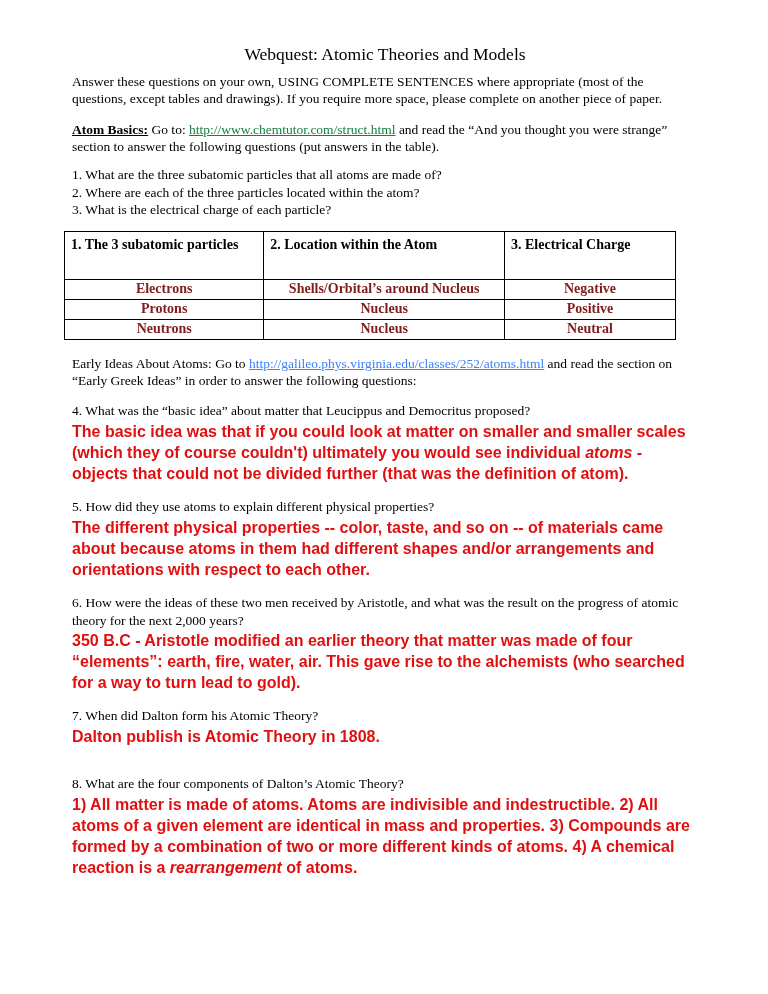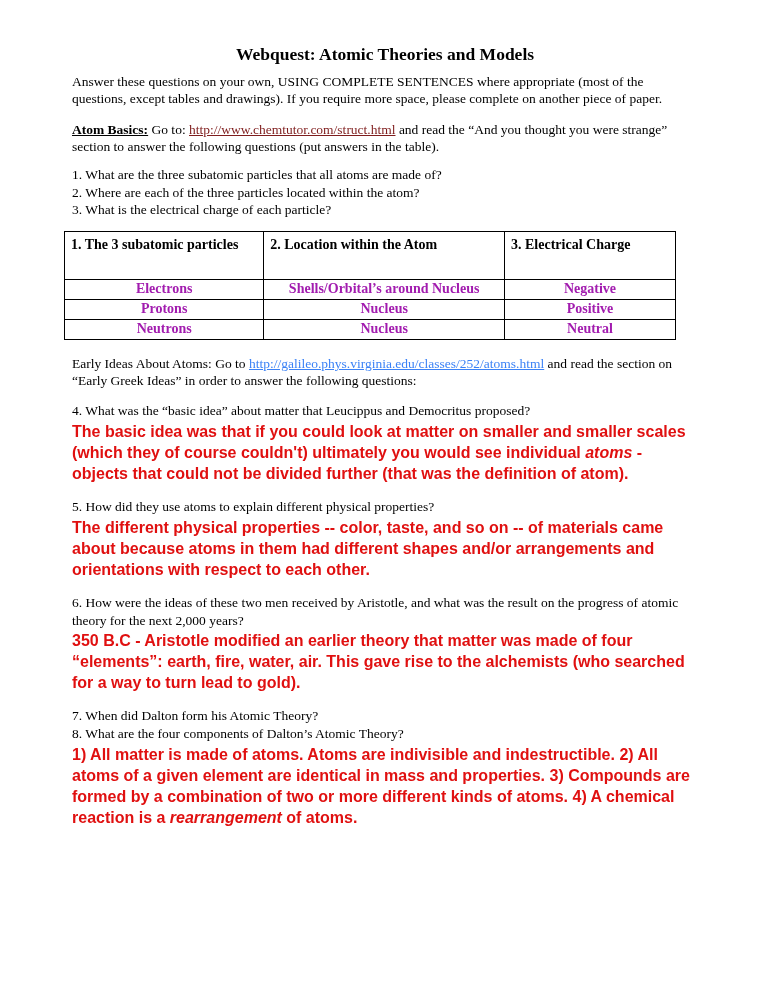--- a/index.html
+++ b/index.html
@@ -2,46 +2,46 @@
 <html><head>
 <meta charset="utf-8">
 <style>
   html,body{margin:0;padding:0;background:#fff;}
   .page{
     width:768px;height:994px;background:#ffffff;box-sizing:border-box;
     padding:44px 70px 0 72px;
     font-family:"Liberation Serif",serif;font-size:13.5px;color:#000;
   }
   .title{
-    font-family:"Liberation Serif",serif;font-size:17.5px;font-weight:bold;
+    font-family:"Liberation Serif",serif;font-size:17.5px;font-weight:normal;
     text-align:center;margin:0 0 3px 0;
   }
   p{margin:8px 0 13px 0;line-height:1.28;}
   .q{margin:0;line-height:1.3;}
   .qspace{margin:0 0 12px 0;line-height:1.3;}
   .bu{font-weight:bold;text-decoration:underline;text-align:center;}
   .biu{font-weight:bold;font-style:italic;text-decoration:underline;}
-  a.link{color:#7f1d1d;text-decoration:underline;cursor:pointer;}
+  a.link{color:#15803d;text-decoration:underline;cursor:pointer;}
   a.link2{color:#3b82f6;text-decoration:underline;cursor:pointer;}
   .answer{
     font-family:"Liberation Sans",sans-serif;font-weight:bold;color:#e01010;
     font-size:16px;line-height:1.32;margin:1px 0 14px 0;
   }
   .answer em{font-style:italic;}
   table.ptable{
     border-collapse:collapse;width:612px;margin:3px 0 15px -8px;
     font-family:"Liberation Serif",serif;font-size:14px;
   }
   table.ptable td,table.ptable th{border:1px solid #000;}
   table.ptable th{
     font-weight:bold;text-align:left;vertical-align:top;
     padding:5px 6px 26px 6px;
   }
   table.ptable td{
-    text-align:center;color:#a21caf;font-weight:bold;padding:0 4px;height:19px;
+    text-align:center;color:#7f1d1d;font-weight:bold;padding:0 4px;height:19px;
   }
   .col1{width:200px;} .col2{width:243px;} .col3{width:169px;}
 </style>
 </head>
 <body>
 
 <div class="page">
 
   <h1 class="title">Webquest: Atomic Theories and Models</h1>
 
@@ -92,19 +92,20 @@
   </p>
 
   <p class="q">5. How did they use atoms to explain different physical properties?</p>
   <p class="answer">The different physical properties -- color, taste, and so on -- of materials came about because atoms in them had different shapes and/or arrangements and orientations with respect to each other.</p>
 
   <p class="q">6. How were the ideas of these two men received by Aristotle, and what was the result on the progress of atomic theory for the next 2,000 years?</p>
   <p class="answer">350 B.C - Aristotle modified an earlier theory that matter was made of four “elements”: earth, fire, water, air. This gave rise to the alchemists (who searched for a way to turn lead to gold).</p>
 
 
   <p class="q" style="">7. When did Dalton form his Atomic Theory?</p>
+  <p class="answer" style="margin-bottom:28px;">Dalton publish is Atomic Theory in  1808.</p>
 
   <p class="q">8. What are the four components of Dalton’s Atomic Theory?</p>
   <p class="answer">
     <span>1) All matter is made of atoms. Atoms are indivisible and indestructible. 2) All atoms of a given element are identical in mass and properties. 3) Compounds are formed by a combination of two or more different kinds of atoms. 4) A chemical reaction is a </span><em>rearrangement</em><span> of atoms.</span>
   </p>
 
 </div>
 
 </body></html>

